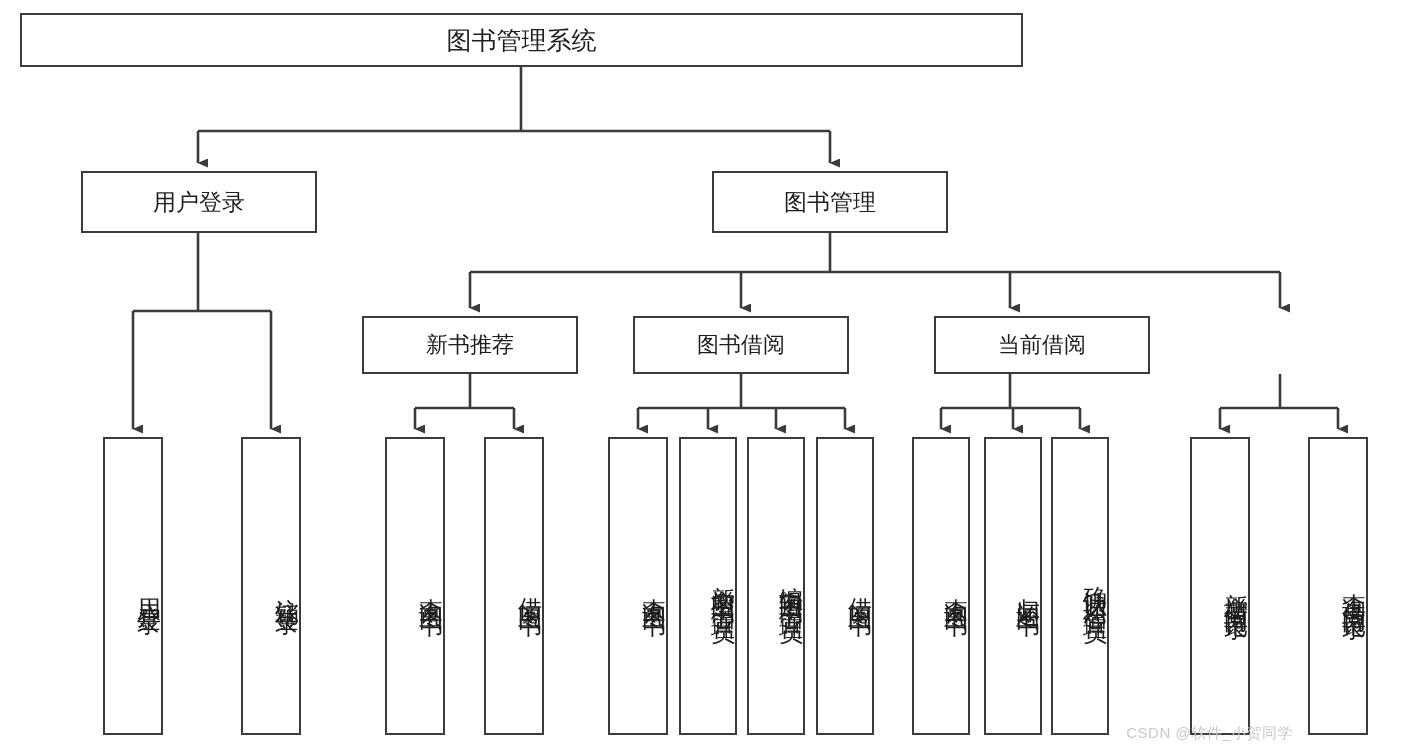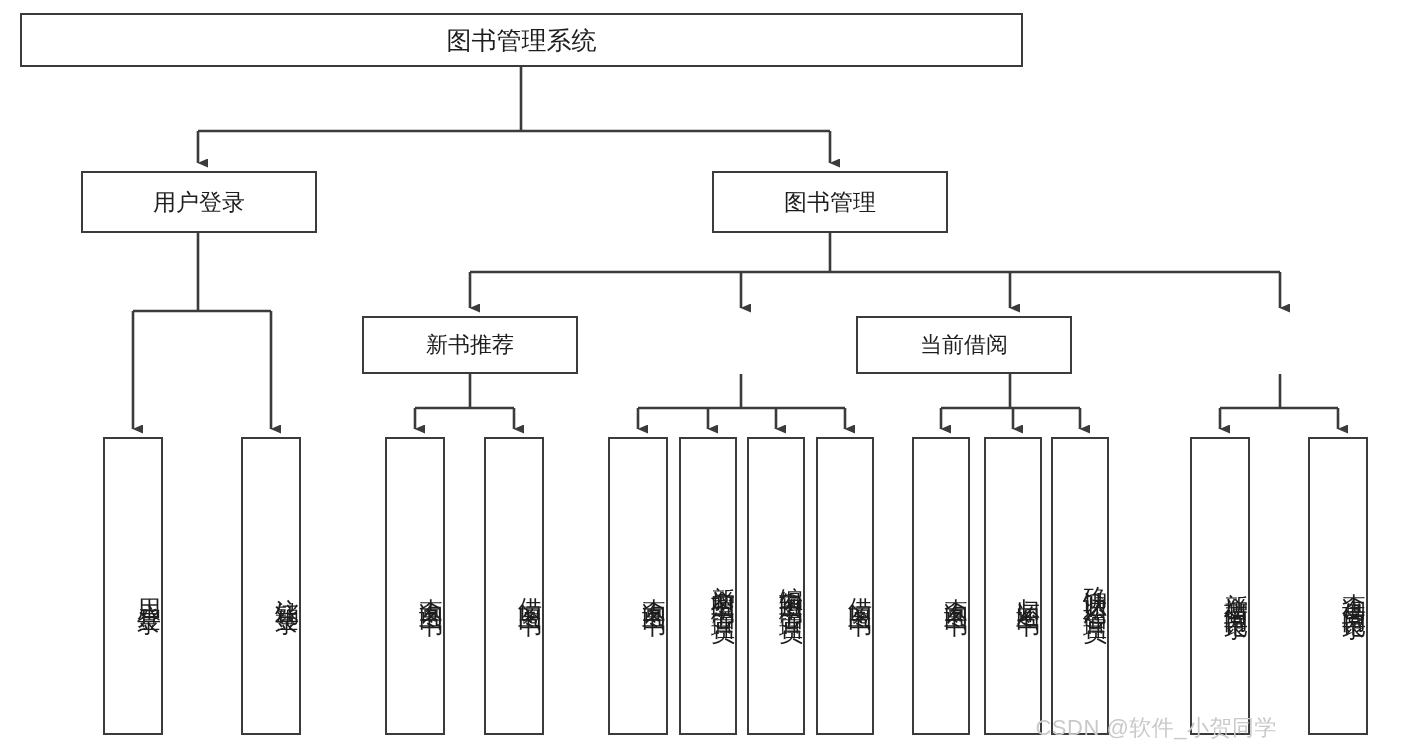--- a/index.html
+++ b/index.html
@@ -3,21 +3,21 @@
 <meta charset="utf-8">
 <style>
   html,body{margin:0;padding:0;}
   body{
     width:1405px;height:747px;
     background:#ffffff;
     font-family:"Liberation Sans","DejaVu Sans",sans-serif;
     overflow:hidden;
     position:relative;
   }
-  #stage{position:absolute;left:0;top:0;width:1285px;height:747px;}
+  #stage{position:absolute;left:0;top:0;width:1285px;height:747px;padding-left:16px;}
   #edges{position:absolute;left:0;top:0;width:1405px;height:747px;}
 
   .node{
     position:absolute;
     box-sizing:border-box;
     background:#ffffff;
     border:2.5px solid #3b3b3b;
     display:flex;
     align-items:center;
     justify-content:center;
@@ -40,21 +40,21 @@
   .node.leaf .lbl{
     writing-mode:vertical-rl;
     text-orientation:upright;
     white-space:nowrap;
   }
   .node.leaf.top{align-items:flex-start;}
 
   .watermark{
     position:absolute;
     right:8px;bottom:4px;
-    font-size:22px;
+    font-size:15px;
     color:#c9c9c9;
     white-space:nowrap;
     letter-spacing:0.5px;
   }
 </style>
 </head>
 <body>
 
 <div id="stage">
 
@@ -109,21 +109,22 @@
       <path d="M1338,408 L1338,429" marker-end="url(#arrowhead)"></path>
     </g>
   </svg>
 
   <div class="node root" style="left: 20px; top: 13px; width: 1003px; height: 54px;">图书管理系统</div>
 
   <div class="node lvl2" style="left: 81px; top: 171px; width: 236px; height: 62px;">用户登录</div>
   <div class="node lvl2" style="left: 712px; top: 171px; width: 236px; height: 62px;">图书管理</div>
 
   <div class="node lvl3" style="left: 362px; top: 316px; width: 216px; height: 58px; font-family: Liberation Mono, monospace;">新书推荐</div>
-  <div class="node lvl3" style="left: 856px; top: 316px; width: 216px; height: 58px;">当前借阅</div>
+  <div class="node lvl3" style="left: 633px; top: 316px; width: 216px; height: 58px;">图书借阅</div>
+  <div class="node lvl3" style="left: 934px; top: 316px; width: 216px; height: 58px;">当前借阅</div>
 
   <div class="node leaf" style="left: 103px; top: 437px; width: 60px; height: 298px;">
       <span class="lbl">用户登录</span>
     </div>
   <div class="node leaf" style="left: 241px; top: 437px; width: 60px; height: 298px;">
       <span class="lbl">注销登录</span>
     </div>
   <div class="node leaf" style="left: 385px; top: 437px; width: 60px; height: 298px;">
       <span class="lbl">查询图书</span>
     </div>

